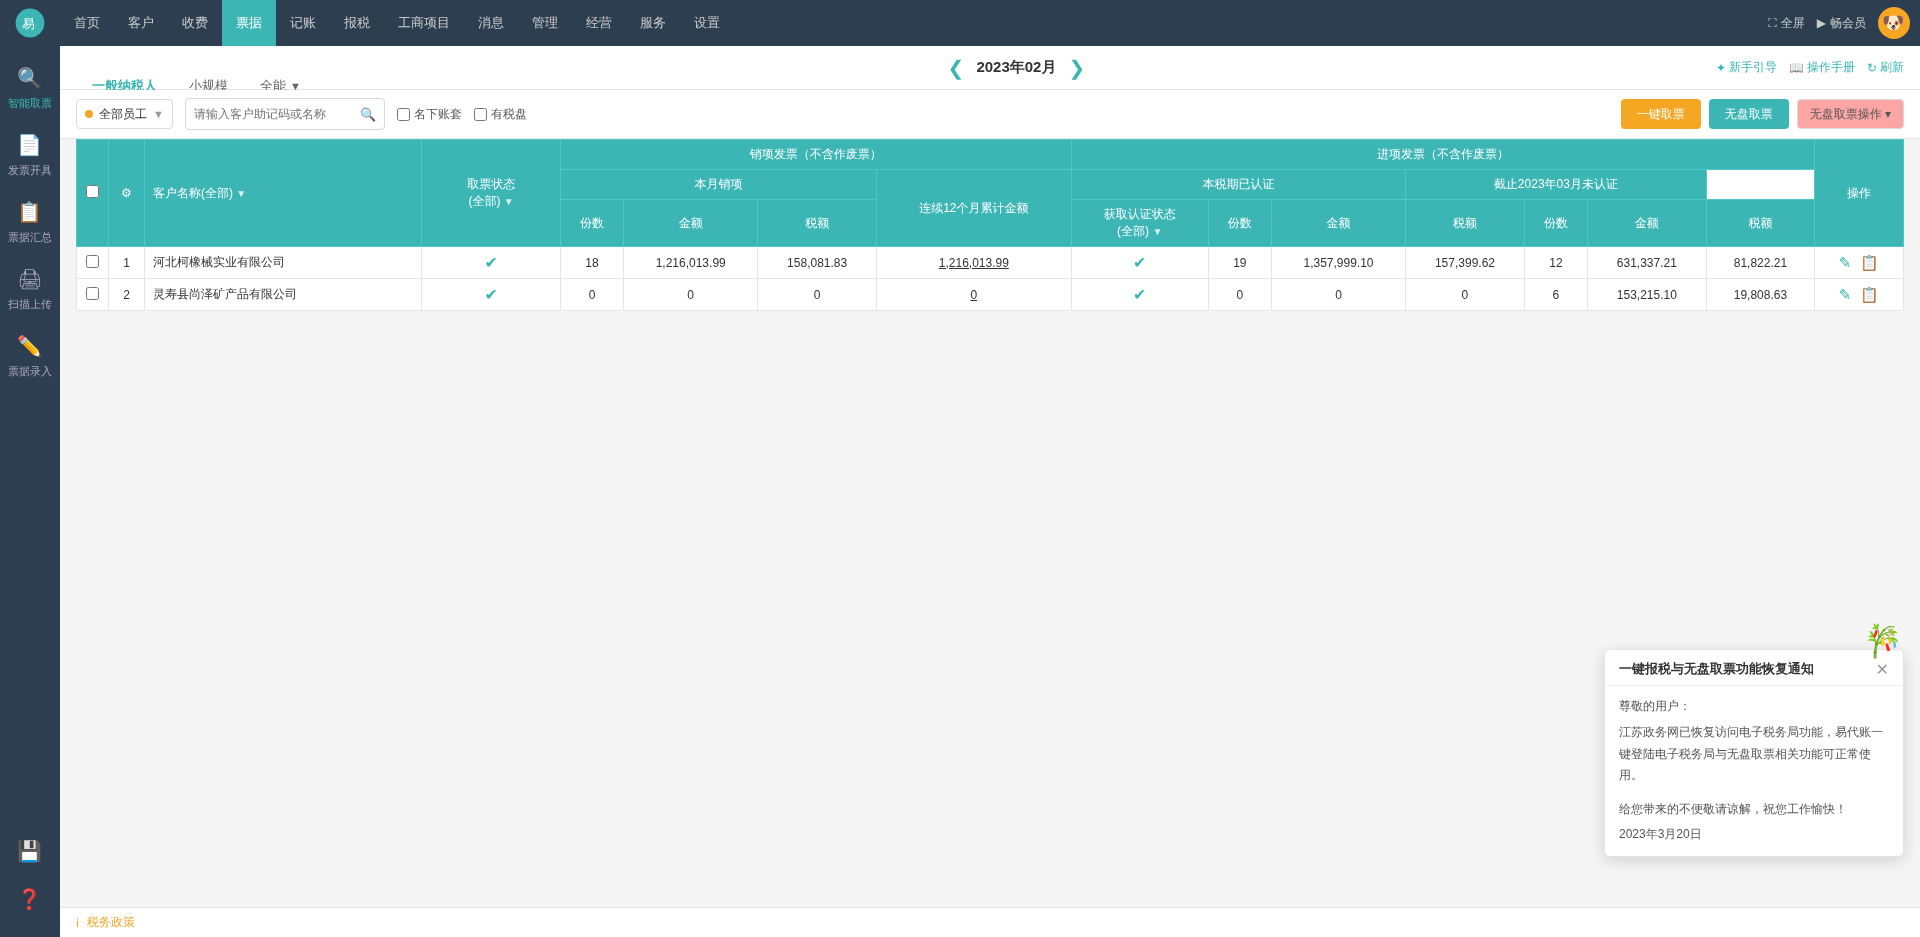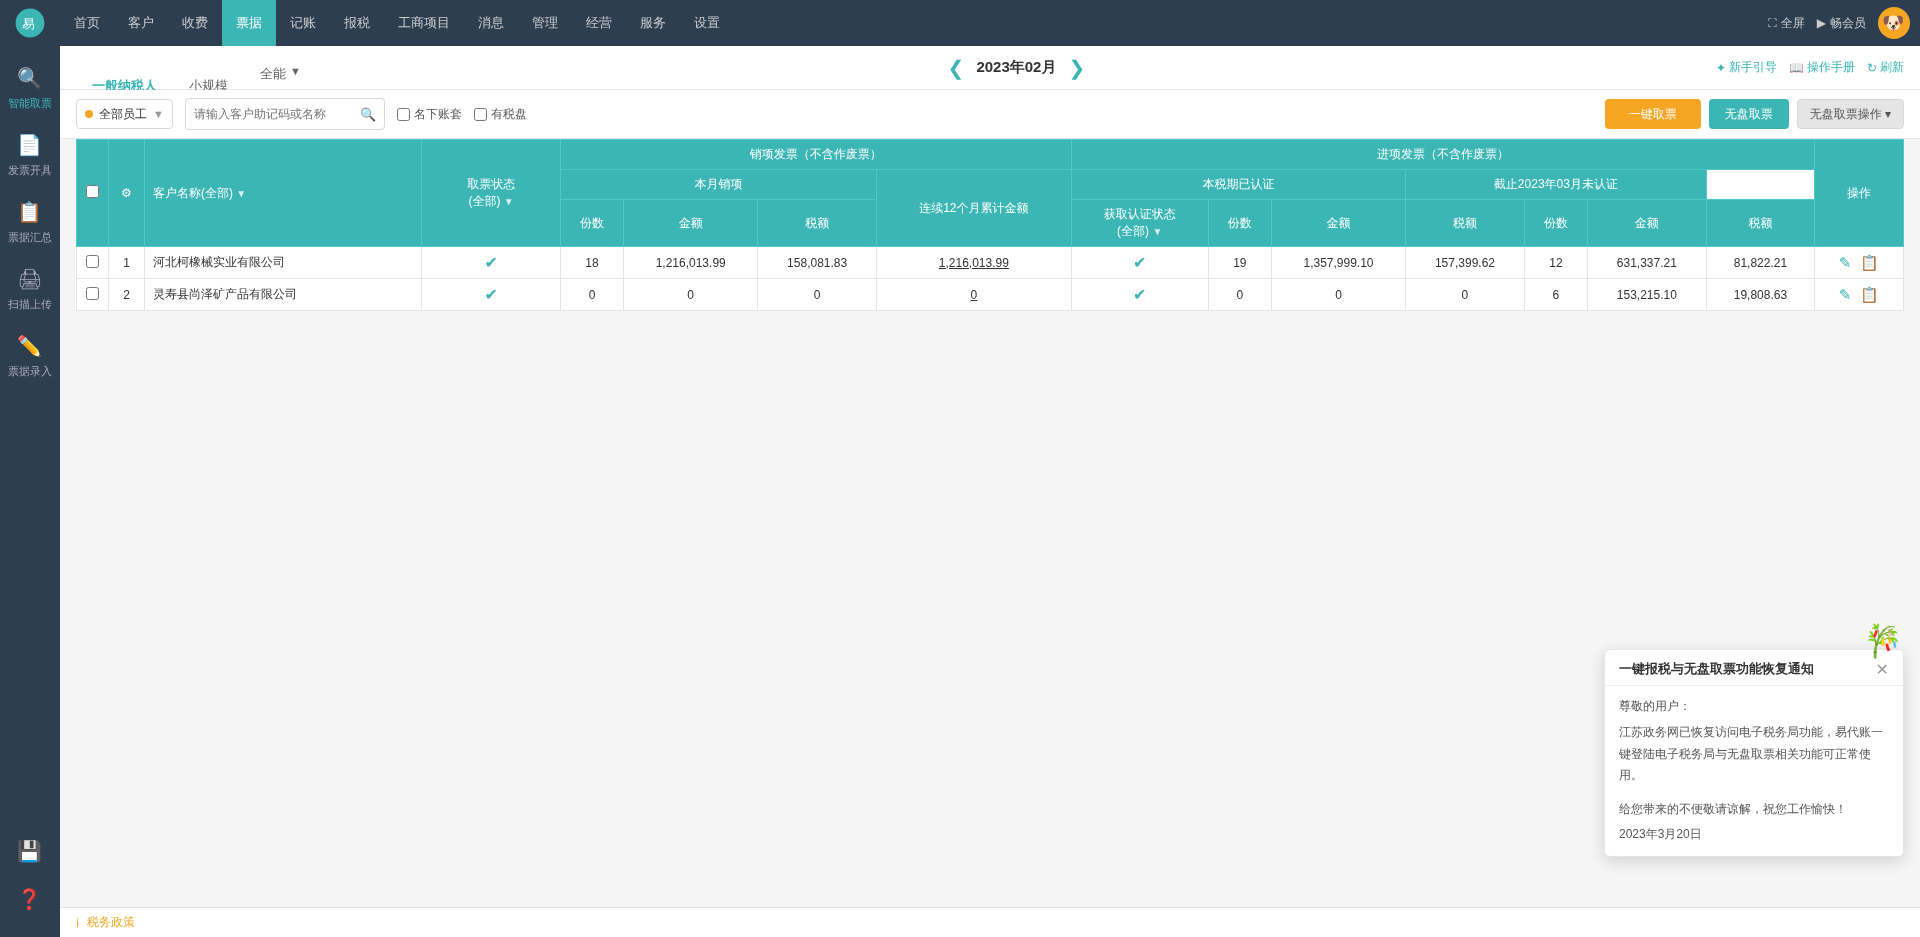--- a/index.html
+++ b/index.html
@@ -236,39 +236,39 @@
       margin-left: auto;
       display: flex;
       align-items: center;
       gap: 8px;
     }
     .btn-primary {
       background: #f5a623;
       color: #fff;
       border: none;
       border-radius: 4px;
-      padding: 0 24px;
+      padding: 0 16px;
       height: 30px;
       cursor: pointer;
       font-size: 12px;
       white-space: nowrap;
     }
     .btn-teal {
       background: #3bb6b5;
       color: #fff;
       border: none;
       border-radius: 4px;
       padding: 0 16px;
       height: 30px;
       cursor: pointer;
       font-size: 12px;
       white-space: nowrap;
     }
     .btn-gray {
-      background: #e5e5e5;
+      background: #fca5a5;
       color: #555;
       border: 1px solid #d9d9d9;
       border-radius: 4px;
       padding: 0 12px;
       height: 30px;
       cursor: pointer;
       font-size: 12px;
       display: flex;
       align-items: center;
       gap: 4px;
@@ -455,21 +455,21 @@
         <div class="icon-box">❓</div>
       </div>
     </div>
   </div>
 
   <div class="main">
 
     <div class="tabs-bar">
       <div class="tab-item active">一般纳税人</div>
       <div class="tab-item">小规模</div>
-      <div class="tab-item" style="display:flex;align-items:flex-start;gap:4px;">
+      <div class="tab-item" style="display:flex;align-items:center;gap:4px;">
         <span>全能</span>
         <span style="font-size:11px;">▼</span>
       </div>
       <div class="tab-nav-center">
         <span class="tab-nav-arrow">❮</span>
         <span class="tab-nav-date">2023年02月</span>
         <span class="tab-nav-arrow">❯</span>
       </div>
       <div class="tabs-right">
         <div class="right-btn">

